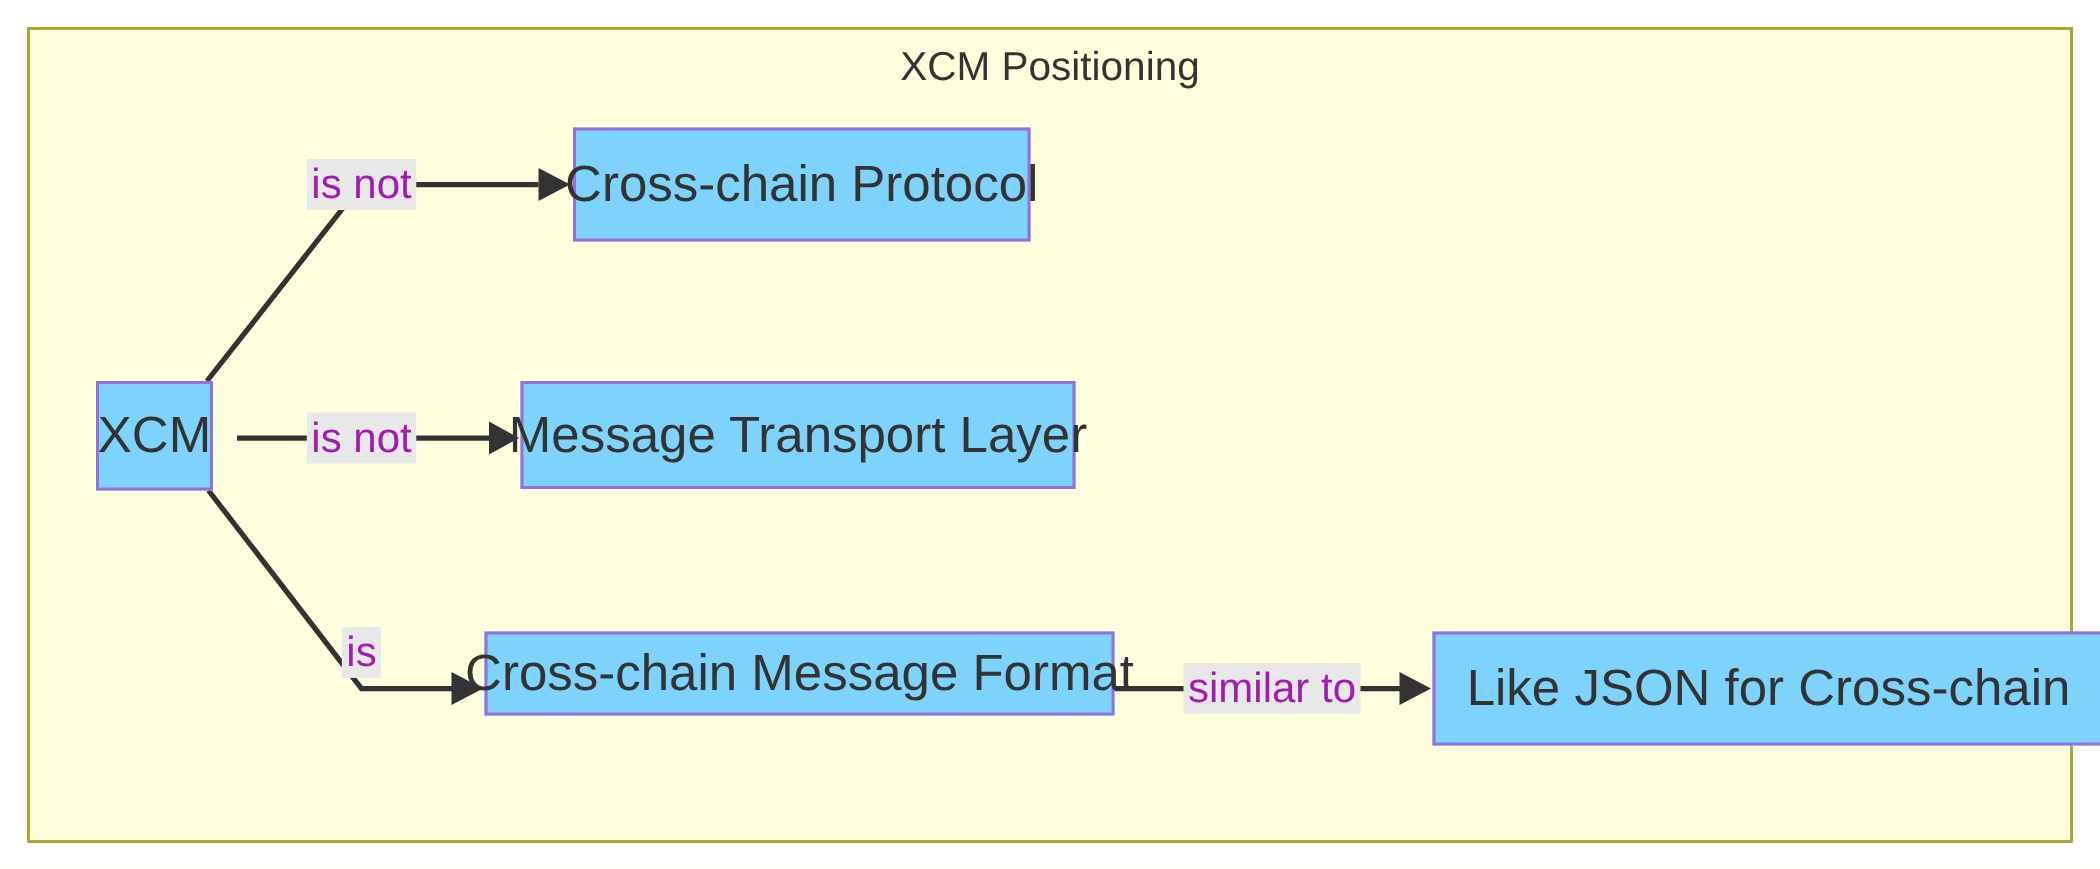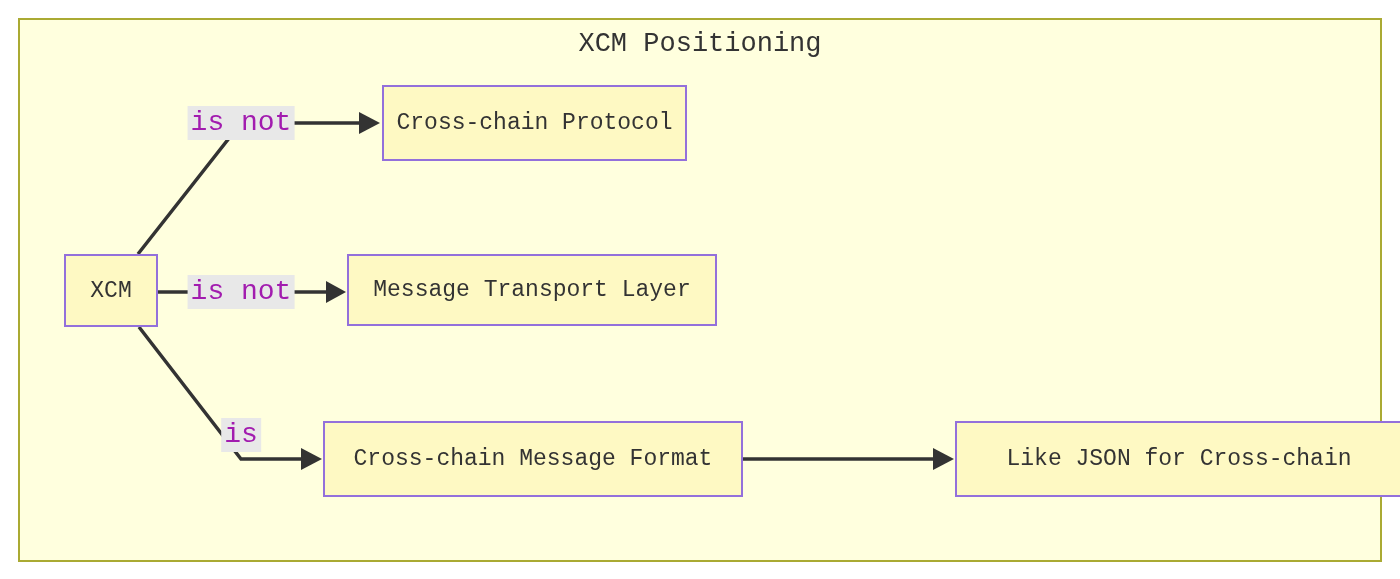--- a/index.html
+++ b/index.html
@@ -5,21 +5,21 @@
   html, body {
     margin: 0;
     padding: 0;
     background: #ffffff;
   }
   .stage {
     position: relative;
     width: 1400px;
     height: 579px;
     background: #ffffff;
-    font-family: Liberation Mono, monospace;
+    font-family: Liberation Sans, sans-serif;
     overflow: hidden;
   }
   .canvas {
     position: absolute;
     left: 18px;
     top: 18px;
     width: 1364px;
     height: 544px;
     box-sizing: border-box;
     background: #ffffde;
@@ -48,34 +48,34 @@
     stroke-width: 3.5;
     fill: none;
   }
   svg.edge-layer polygon.arrow {
     fill: #333333;
     stroke: none;
   }
   .node {
     position: absolute;
     box-sizing: border-box;
-    background: #fef9c3;
+    background: #7dd3fc;
     border: 2px solid #9370db;
     color: #333333;
     display: flex;
     align-items: center;
     justify-content: center;
-    font-size: 23px;
+    font-size: 34px;
     white-space: nowrap;
     z-index: 2;
   }
-  .node-xcm      { left: 64px;  top: 254px; width: 94px;  height: 73px; }
+  .node-xcm      { left: 64px;  top: 254px; width: 78px;  height: 73px; }
   .node-protocol { left: 382px; top: 85px;  width: 305px; height: 76px; }
   .node-transport{ left: 347px; top: 254px; width: 370px; height: 72px; }
-  .node-format   { left: 323px; top: 421px; width: 420px; height: 76px; }
+  .node-format   { left: 323px; top: 421px; width: 420px; height: 56px; }
   .node-json     { left: 955px; top: 421px; width: 448px; height: 76px; }
   .edge-label {
     position: absolute;
     transform: translate(-50%, -50%);
     background: #e8e8e8;
     color: #a21caf;
     font-size: 28px;
     line-height: 34px;
     padding: 0 3px;
     white-space: nowrap;
@@ -119,14 +119,15 @@
   <div class="node node-format">Cross-chain Message Format</div>
 
   <div class="node node-json">Like JSON for Cross-chain</div>
 
   <div class="edge-label label-1">is not</div>
 
   <div class="edge-label label-2">is not</div>
 
   <div class="edge-label label-3">is</div>
 
+  <div class="edge-label label-4">similar to</div>
 
 </div>
 
 </body></html>

